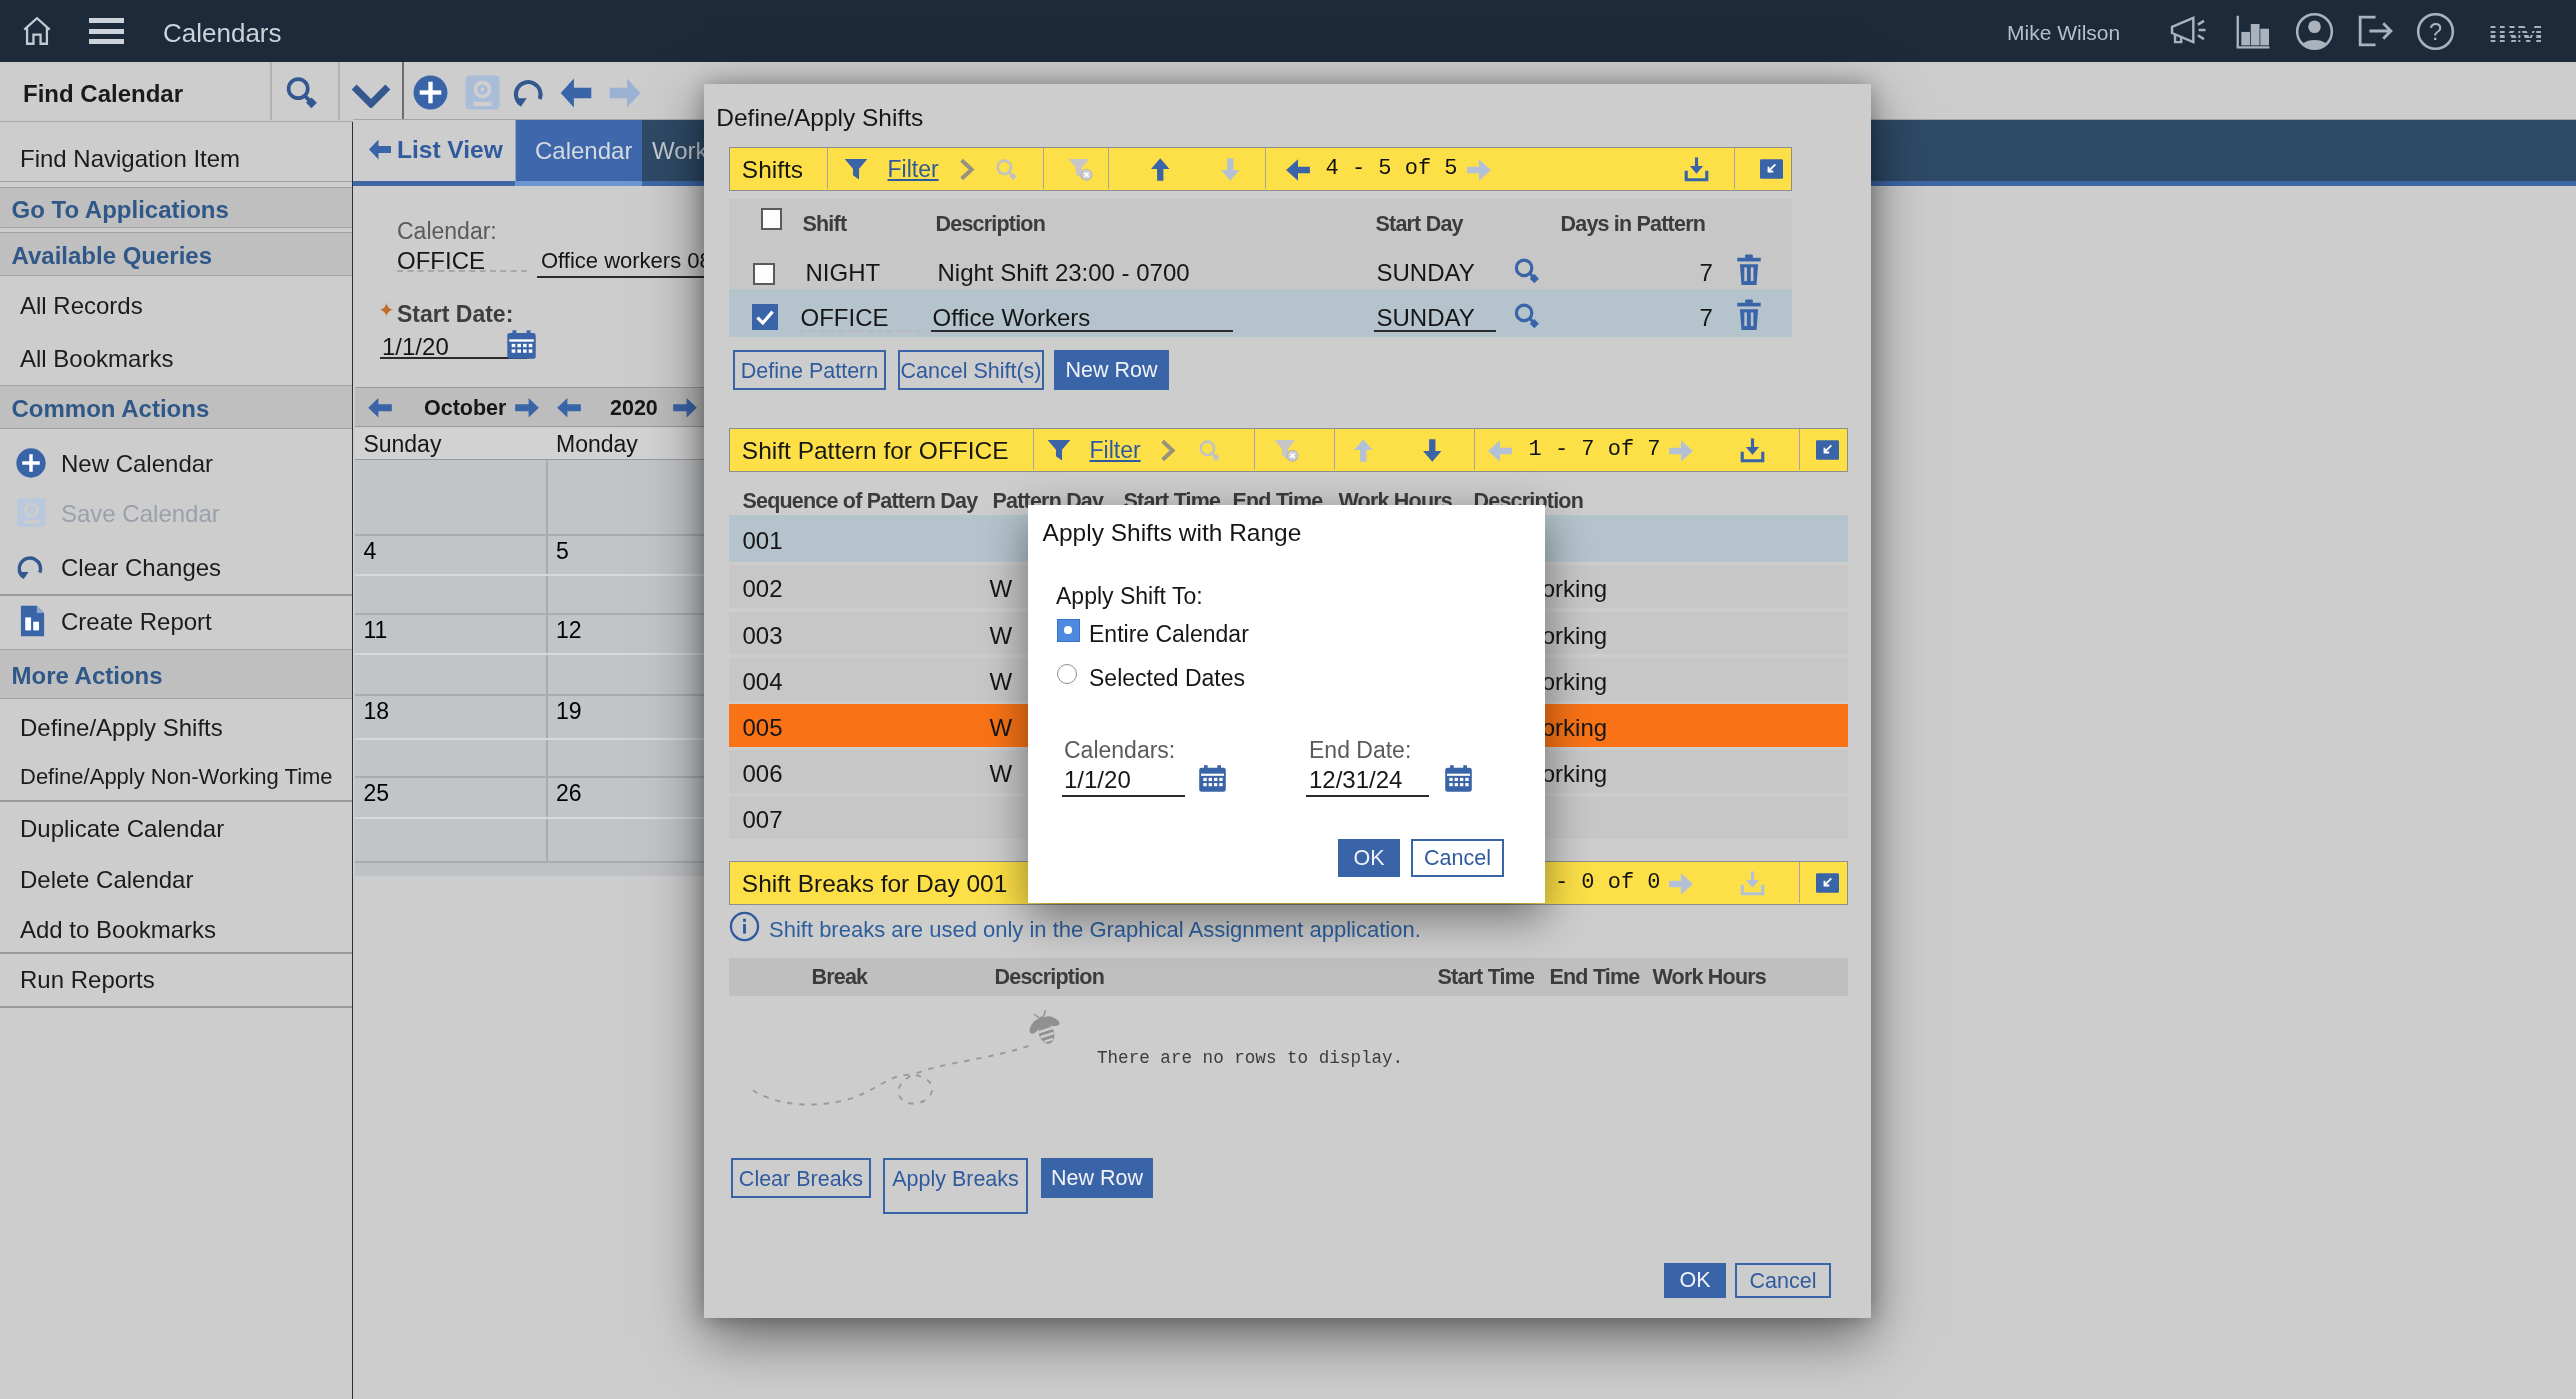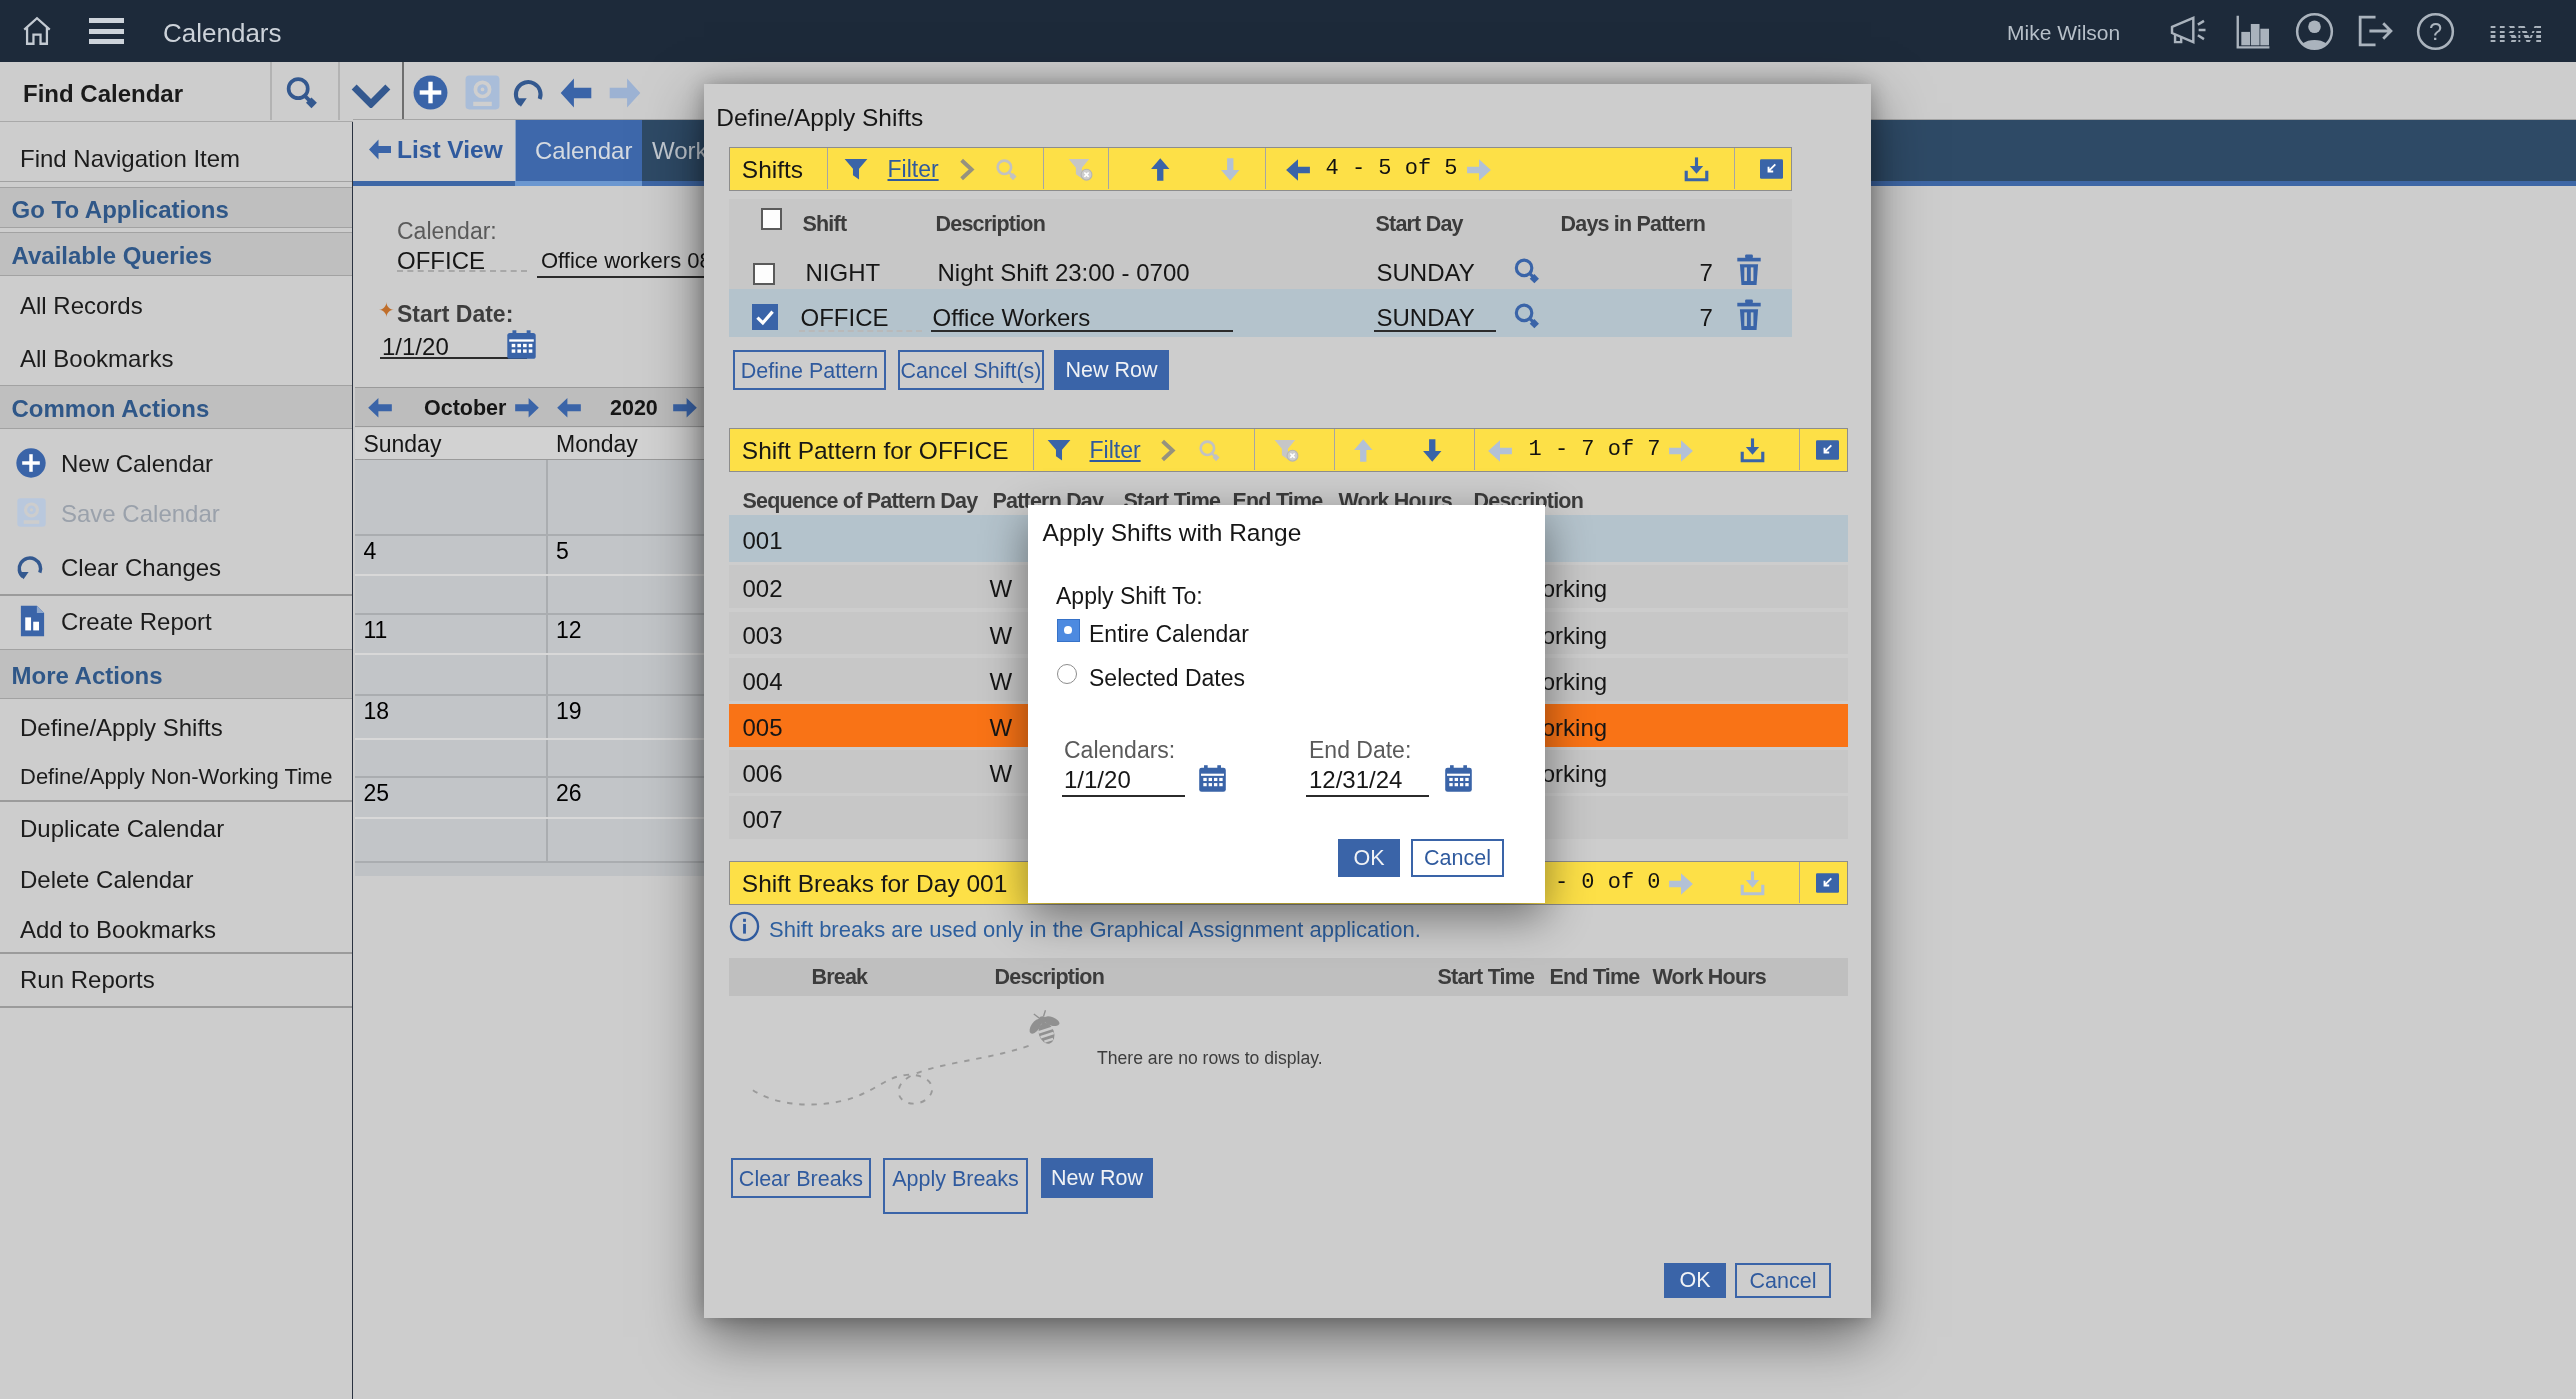--- a/index.html
+++ b/index.html
@@ -511,21 +511,21 @@
       <ellipse cx="0" cy="10" rx="10" ry="14"></ellipse>
       <rect x="-10" y="4" width="20" height="3.4" fill="#cdcdcd"></rect>
       <rect x="-9" y="11" width="18" height="3.4" fill="#cdcdcd"></rect>
       <rect x="-6" y="18" width="12" height="3.2" fill="#cdcdcd"></rect>
       <ellipse cx="-11" cy="-3" rx="11" ry="5.5" transform="rotate(-38 -11 -3)"></ellipse>
       <ellipse cx="11" cy="-3" rx="11" ry="5.5" transform="rotate(38 11 -3)"></ellipse>
       <circle cx="0" cy="-8" r="5"></circle>
       <path d="M-3 -12 L-8 -19 M3 -12 L8 -19" stroke="#909090" stroke-width="1.8" fill="none"></path>
     </g>
   </svg>
-  <span class="abs" style="left:393px;top:964px;font-family:Liberation Sans, sans-serif;font-size:17.6px;color:#3d3d3d">There are no rows to display.</span>
+  <span class="abs" style="left:393px;top:964px;font-family:Liberation Mono, monospace;font-size:17.6px;color:#3d3d3d">There are no rows to display.</span>
 
   <div class="btn-o" style="left:27px;top:1074px;width:140px;height:40px;line-height:38px">Clear Breaks</div>
   <div class="btn-o" style="left:179px;top:1074px;width:145px;height:56px;line-height:38px">Apply Breaks</div>
   <div class="btn-f" style="left:337px;top:1074px;width:112px;height:40px;line-height:40px">New Row</div>
   <div class="btn-f" style="left:960px;top:1179px;width:62px;height:35px;line-height:35px">OK</div>
   <div class="btn-o" style="left:1031px;top:1179px;width:96px;height:35px;line-height:32px">Cancel</div>
 </div>
 <div id="modal" class="abs">
   <div class="abs" style="left:14.6px;top:14px;font-size:24.5px;color:#161616">Apply Shifts with Range</div>
   <div class="abs" style="left:28px;top:78px;font-size:23px;color:#161616">Apply Shift To:</div>

